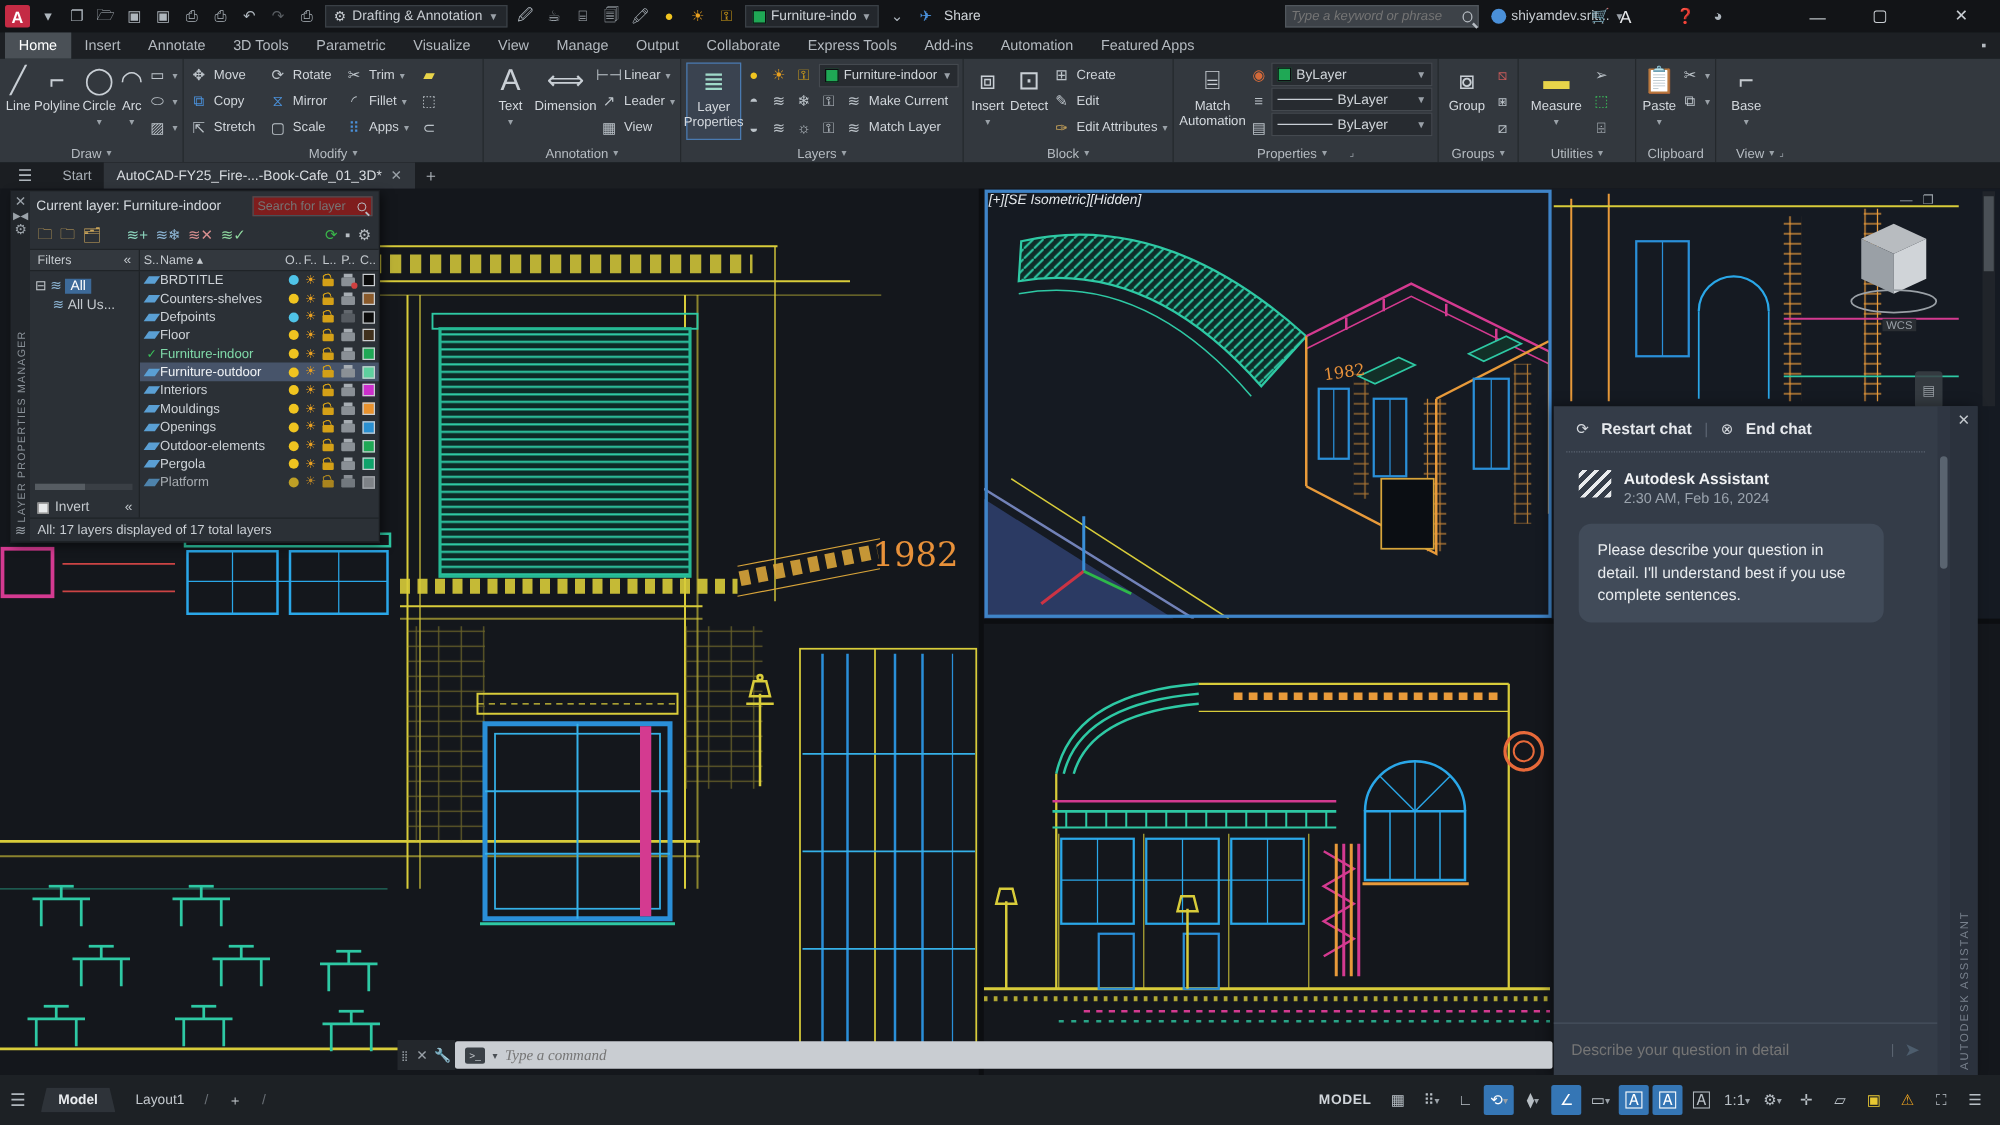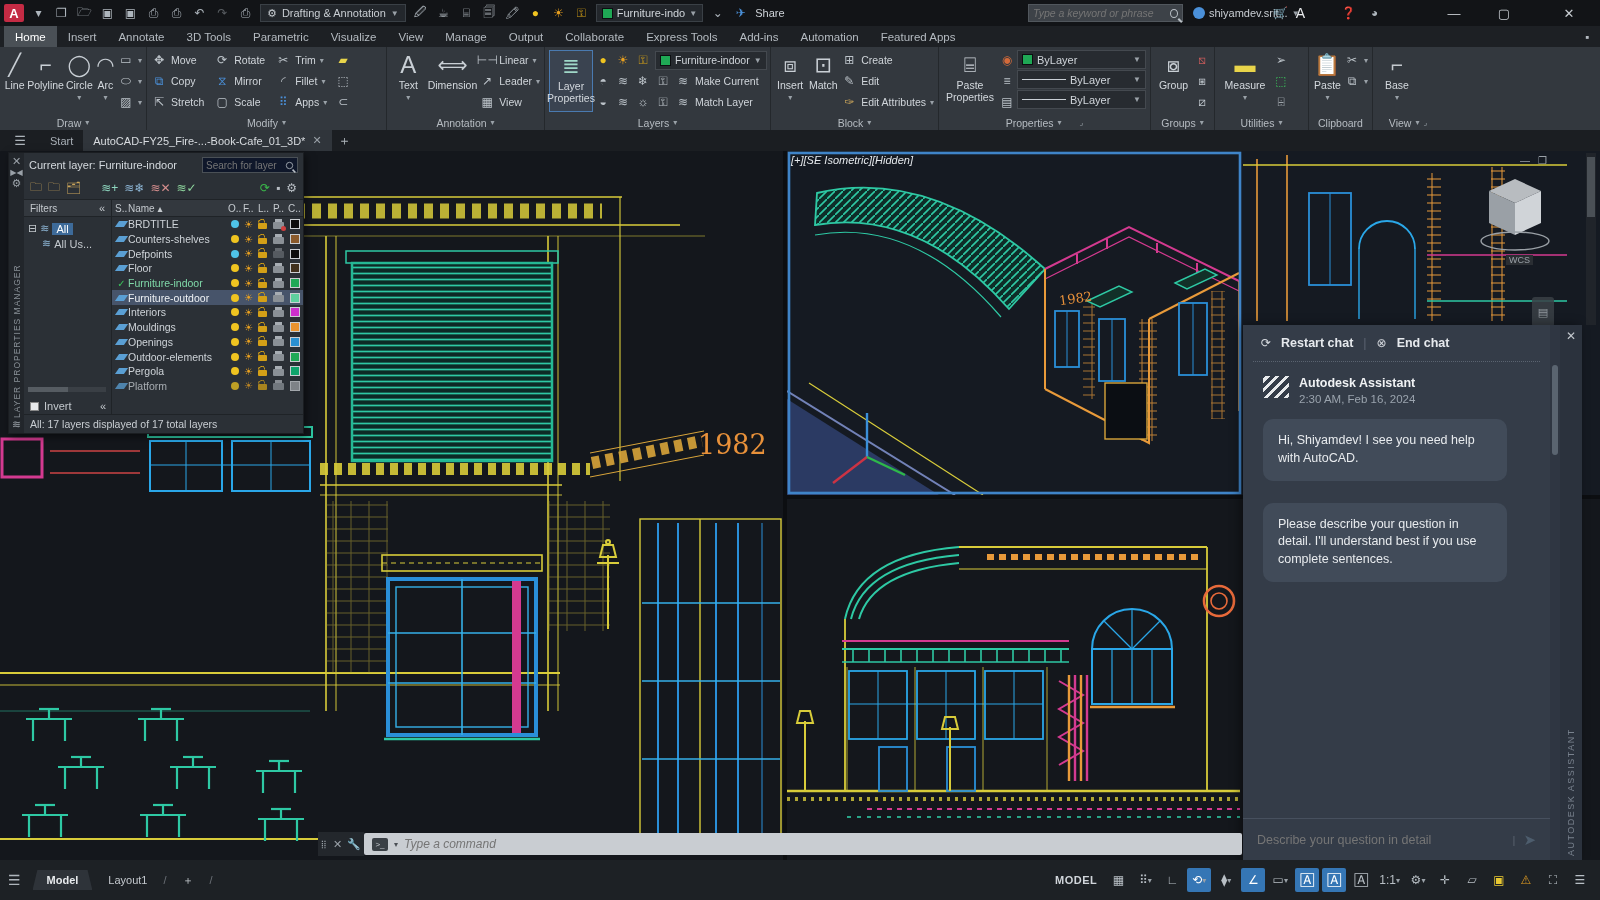--- a/index.html
+++ b/index.html
@@ -59,21 +59,21 @@
   .navbar-ico{position:absolute;left:1532px;top:146px;width:22px;height:30px;background:#3a4046;border-radius:3px;opacity:.85;display:flex;align-items:center;justify-content:center;color:#aab1b7;}
   .canvas-scroll{position:absolute;left:1586px;top:2px;width:10px;height:172px;background:#20242a;}
   .canvas-scroll .thumb{position:absolute;left:1px;top:4px;width:8px;height:60px;background:#4a5056;}
 
   
   .palette{position:absolute;left:8px;top:1px;width:296px;height:282px;display:flex;background:#2b3036;border:1px solid #1a1d21;box-shadow:2px 3px 8px rgba(0,0,0,.5);}
   .rail{width:15px;background:#22262b;display:flex;flex-direction:column;align-items:center;padding:2px 0;color:#9aa1a8;}
   .rail .vtitle{flex:1;writing-mode:vertical-rl;transform:rotate(180deg);font-size:8.5px;letter-spacing:1px;color:#8a9198;display:flex;align-items:center;}
   .pbody{flex:1;display:flex;flex-direction:column;}
   .prow1{height:24px;display:flex;align-items:center;padding:0 5px;gap:4px;color:#d4d9de;}
-  .lsearch{margin-left:auto;width:96px;height:16px;background:#0f172a;border:1px solid #4a5056;display:flex;align-items:center;padding:0 3px;}
+  .lsearch{margin-left:auto;width:96px;height:16px;background:#7f1d1d;border:1px solid #4a5056;display:flex;align-items:center;padding:0 3px;}
   .lsearch input{flex:1;width:70px;background:transparent;border:none;outline:none;color:#b8bec4;font-size:10px;}
   .prow2{height:22px;display:flex;align-items:center;gap:6px;padding:0 6px;}
   .pico{font-size:12px;color:#c9a45a;}
   .pico2{font-size:12px;color:#b8bec4;}
   .phead{height:18px;display:flex;background:#33383e;border-top:1px solid #1f2327;border-bottom:1px solid #1f2327;color:#c4c9ce;}
   .fhead{width:88px;display:flex;align-items:center;justify-content:space-between;padding:0 6px;border-right:1px solid #1f2327;}
   .lhead{flex:1;display:flex;align-items:center;gap:0;}
   .lh{font-size:10px;}
   .pmain{flex:1;display:flex;}
   .ptree{width:88px;border-right:1px solid #1f2327;padding:4px 4px;color:#c4c9ce;position:relative;}
@@ -122,21 +122,21 @@
   .chatscroll i{position:absolute;left:2px;top:40px;width:6px;height:90px;background:#5a6470;border-radius:3px;}
   .chatrail{width:22px;background:#2b323d;display:flex;flex-direction:column;align-items:center;padding:4px 0;}
   .chatrail .x{color:#c4c9ce;font-size:12px;}
   .chatrail .vtitle2{flex:1;writing-mode:vertical-rl;transform:rotate(180deg);color:#79828e;font-size:9px;letter-spacing:1.5px;display:flex;align-items:center;padding-bottom:10px;}
 
   
   .cmdbar{position:absolute;left:318px;top:681px;width:924px;height:24px;display:flex;align-items:center;}
   .cmdgrip{width:46px;height:24px;background:#23272c;display:flex;align-items:center;justify-content:space-around;color:#9aa1a8;}
   .cmdfield{flex:1;height:22px;background:#c9cdd2;border-radius:2px;display:flex;align-items:center;gap:6px;padding:0 8px;}
   .cmdico{width:16px;height:13px;background:#3a4046;color:#c9cdd2;font-size:8px;display:flex;align-items:center;justify-content:center;border-radius:2px;}
-  .cmdfield input{flex:1;background:transparent;border:none;outline:none;color:#4a4f55;font-style:italic;font-size:12px;font-family:Liberation Sans, sans-serif;}
+  .cmdfield input{flex:1;background:transparent;border:none;outline:none;color:#4a4f55;font-style:italic;font-size:12px;font-family:Liberation Serif, serif;}
 
   
   .statusbar{position:absolute;left:0;top:860px;width:1600px;height:40px;background:#1d2125;display:flex;align-items:center;padding:0 8px;gap:2px;}
   .sb-menu{font-size:14px;color:#aeb5bb;margin-right:10px;}
   .mtab{padding:4px 14px;color:#c4c9ce;}
   .mtab.active{background:#2e3339;color:#e8ebee;font-weight:bold;clip-path:polygon(8% 0,92% 0,100% 100%,0 100%);}
   .sb-right{margin-left:auto;display:flex;align-items:center;gap:3px;}
   .sbico{min-width:24px;height:24px;display:flex;align-items:center;justify-content:center;color:#b8bfc5;font-size:12px;padding:0 3px;border-radius:2px;}
   .sbico.on{background:#3576b5;color:#fff;}
   .sb-model{color:#d0d5da;font-weight:bold;letter-spacing:.5px;margin-right:6px;font-size:11px;}
@@ -396,21 +396,21 @@
     </div>
     <div class="panel" style="width:168px">
       <div class="ptools">
         <span class="bigbtn" style="width:40px">
             <span class="bigico">⧈</span>
             <span>Insert</span>
             <span class="dd">▾</span>
           </span>
         <span class="bigbtn" style="width:42px">
             <span class="bigico">⊡</span>
-            <span>Match</span>
+            <span>Detect</span>
           </span>
         <span class="smcol">
           <span class="smrow">
               <span class="smico">⊞</span>
               <span>Create</span>
             </span>
           <span class="smrow">
               <span class="smico">✎</span>
               <span>Edit</span>
             </span>
@@ -423,21 +423,21 @@
       </div>
       <div class="plabel">
           <span>Block</span>
           <span class="dd">▾</span>
         </div>
     </div>
     <div class="panel" style="width:212px">
       <div class="ptools">
         <span class="bigbtn" style="width:54px">
             <span class="bigico">⌸</span>
-            <span>Paste Properties</span>
+            <span>Match Automation</span>
           </span>
         <span class="smcol">
           <span class="smrow">
               <span class="smico" style="color:#d46a3a">◉</span>
             </span>
           <span class="smrow">
               <span class="smico">≡</span>
             </span>
           <span class="smrow">
               <span class="smico">▤</span>
@@ -1037,23 +1037,20 @@
         </div>
         <div class="chatdots"></div>
         <div class="chatbody">
           <div class="asst">
             <span class="alogo2"></span>
             <span>
               <div class="aname">Autodesk Assistant</div>
               <div class="atime">2:30 AM, Feb 16, 2024</div>
             </span>
           </div>
-          <div class="bubble">
-              <p>Hi, Shiyamdev! I see you need help with AutoCAD.</p>
-            </div>
           <div class="bubble" style="margin-bottom:0">
               <p>Please describe your question in detail. I'll understand best if you use complete sentences.</p>
             </div>
         </div>
         <div class="chatinput">
           <input placeholder="Describe your question in detail" style="">
           <span style="color:#5a6370">|</span>
           <span class="send">➤</span>
         </div>
       </div>

